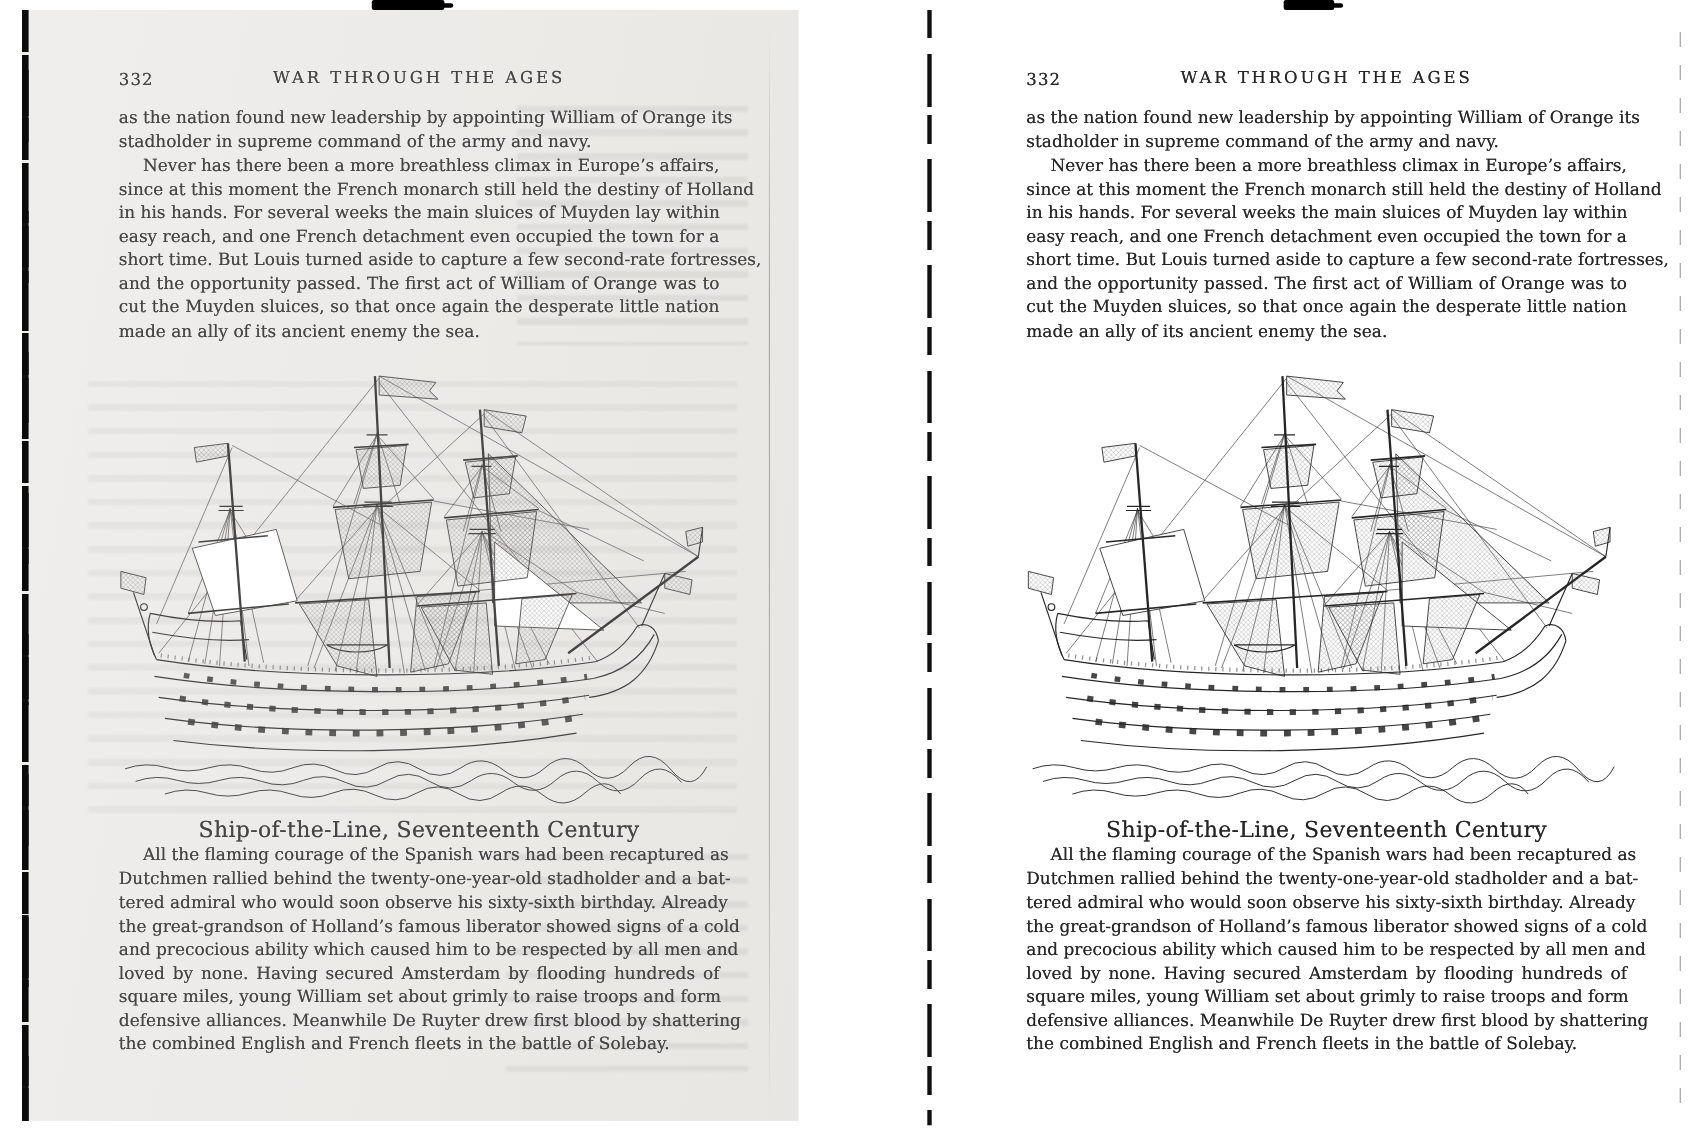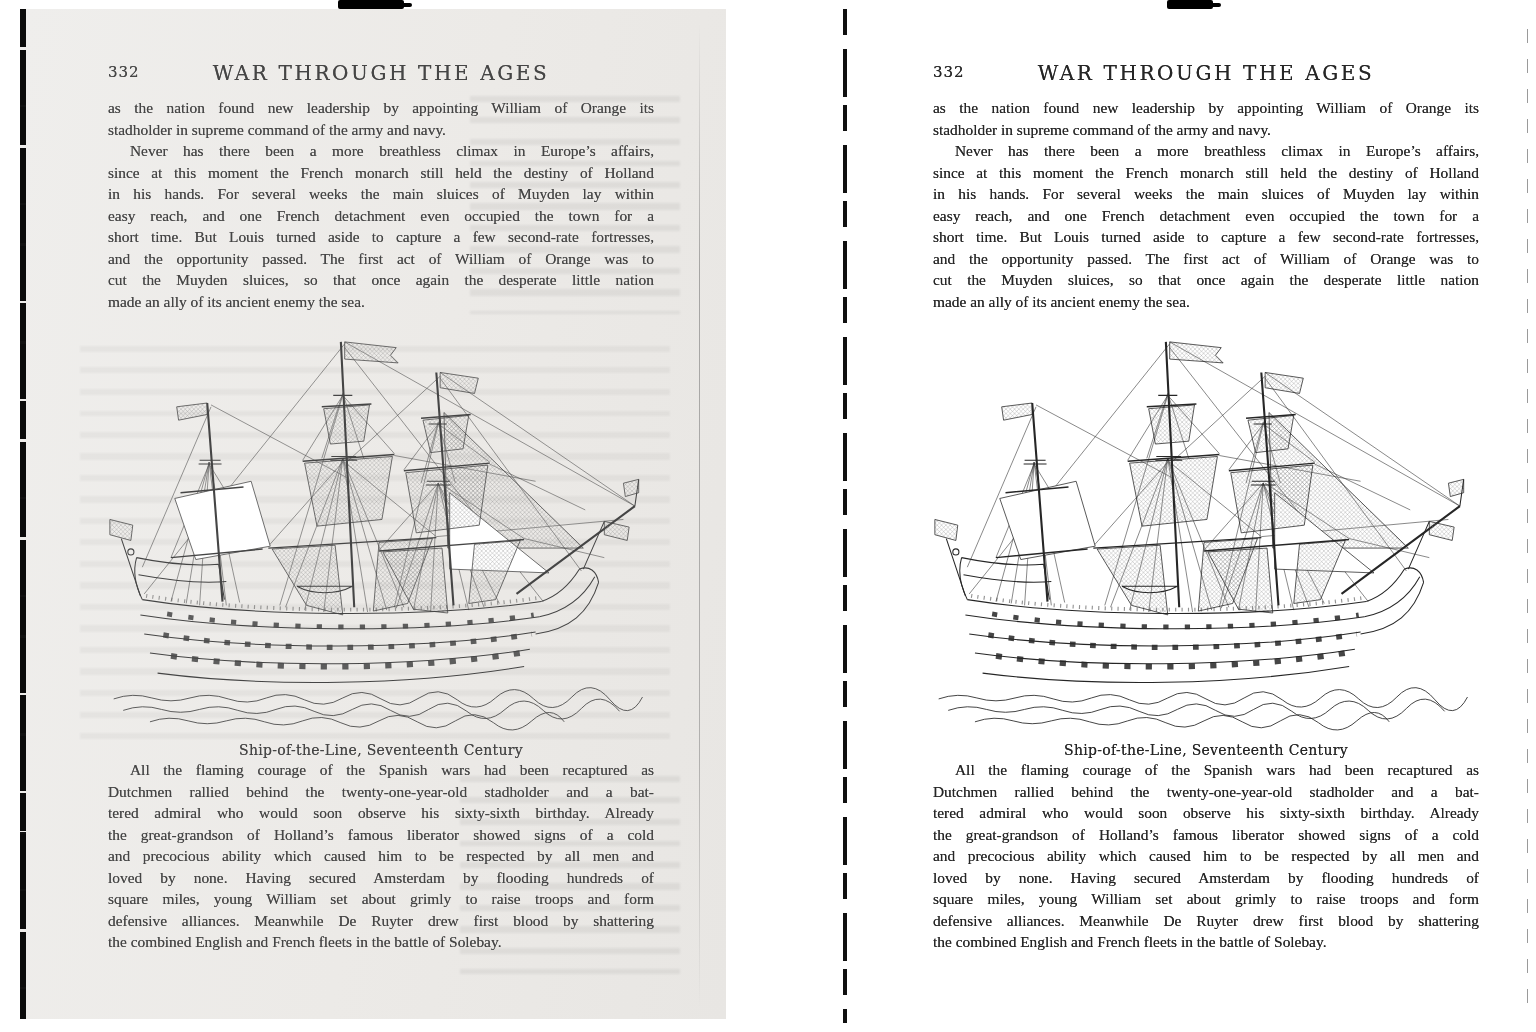--- a/index.html
+++ b/index.html
@@ -57,32 +57,32 @@
   .scrib::after { content:""; position:absolute; left:18%; top:-2px; width:55%; height:4px; background:#000; border-radius:2px; }
   .scrib::before { content:""; position:absolute; right:-8px; top:3px; width:10px; height:4px; background:#000; border-radius:2px; }
   #page-left  .scrib { left:318px; width:66px; }
   #page-right .scrib { left:322px; width:46px; }
 
   .content { position:relative; padding:52px 0 0 88px; width:634px; }
   .inner { width:546px; }
 
   .header { position:relative; height:22px; }
   .pagenum { position:absolute; left:0; top:2px; font-size:15px; letter-spacing:1px; }
-  .title { display:block; text-align:center; font-size:20px; letter-spacing:2.6px; }
+  .title { display:block; text-align:center; font-size:15px; letter-spacing:2.6px; }
 
   .paras-top { margin-top:14px; }
   .ln { height:21.5px; line-height:21.5px; font-size:15.4px;
-        text-align:justify; text-align-last:justify; white-space:nowrap;font-family:Liberation Serif, serif; }
+        text-align:justify; text-align-last:justify; white-space:nowrap; }
   .ln.last { text-align-last:left; }
   .ln.indent { text-indent:22px; }
 
   figure.ship { margin:7px 0 0 -4px; width:552px; height:420px; }
   figure.ship svg { display:block; }
 
-  .caption { margin-top:3px; width:546px; text-align:center; font-size:14px; letter-spacing:.3px; }
+  .caption { margin-top:3px; width:546px; text-align:center; font-size:20px; letter-spacing:.3px; }
 
   .paras-bottom { margin-top:1px; }
 </style>
 </head>
 <body>
 
 <div class="stage">
 
   <div class="page" id="page-left">
     <div class="scrib"></div>

